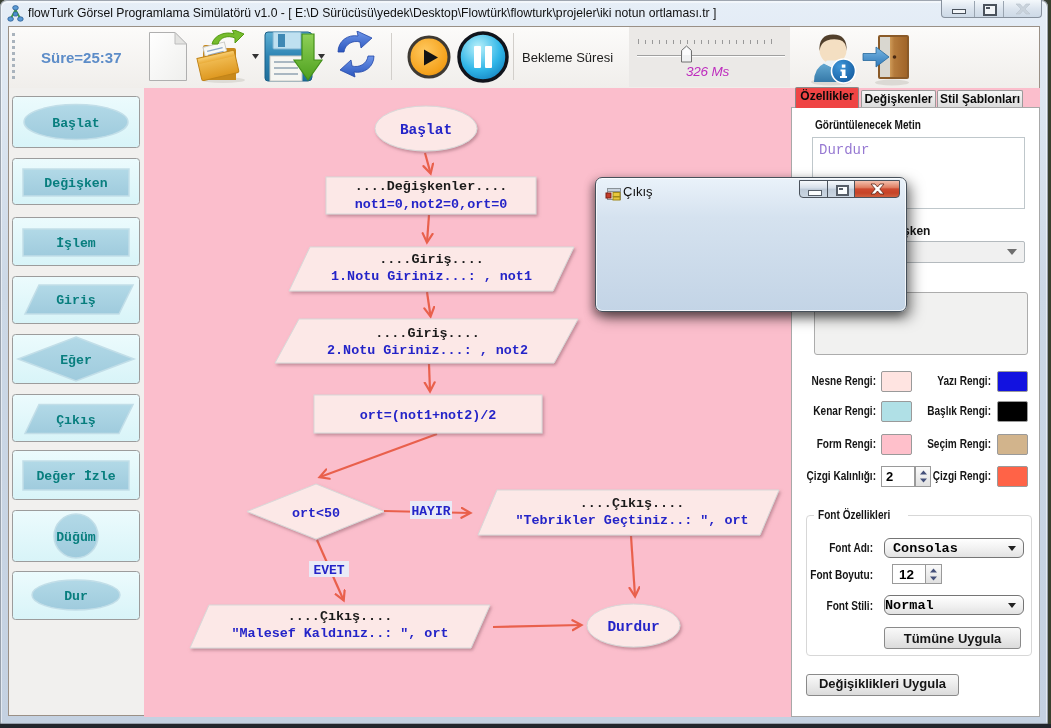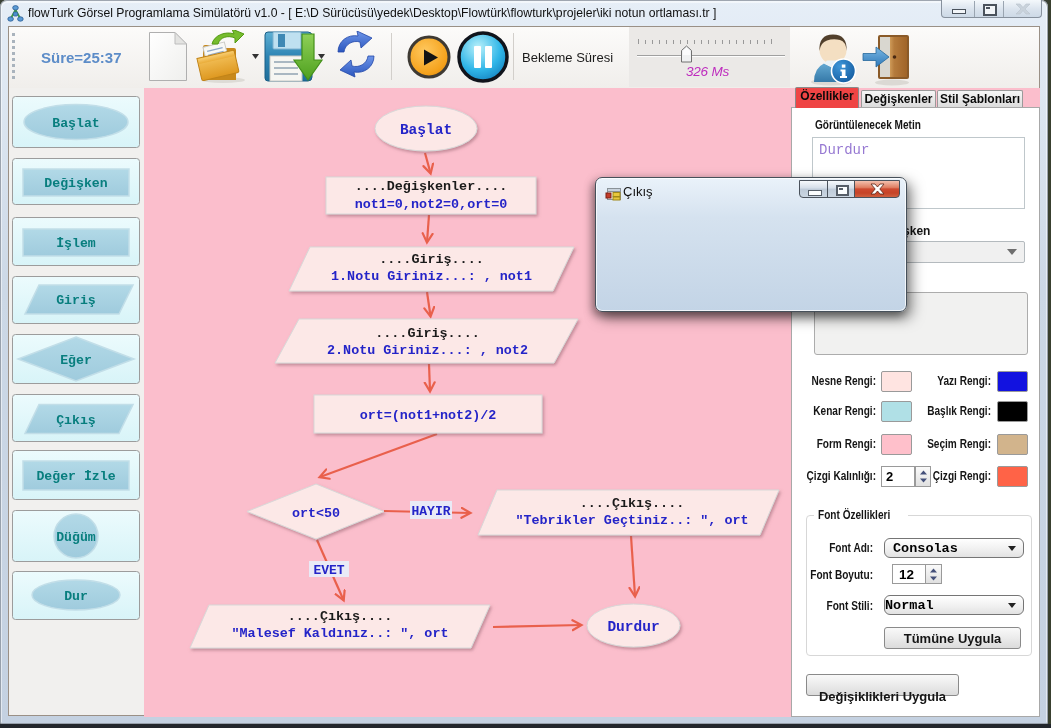--- a/index.html
+++ b/index.html
@@ -418,21 +418,21 @@
       <path d="M6.5,2.5 L10,6.5 L3,6.5 Z" fill="#44507A"></path>
       <path d="M3,10.5 L10,10.5 L6.5,14.5 Z" fill="#44507A"></path>
     </svg>
 </div>
 <div class="abs plabel pr" style="left:873px;top:599px;">Font Stili:</div>
 <div class="abs combo" style="left:884px;top:595px;width:140px;height:20px;">
   <span style="position:absolute;left:0;top:2px;font-size:13.5px;font-weight:bold;">Normal</span>
   <span style="position:absolute;right:7px;top:7px;width:0;height:0;border:4px solid transparent;border-top:5px solid #222;"></span>
 </div>
 <div class="abs btn7" style="left:884px;top:627px;width:137px;height:22px;padding-top:3px;">Tümüne Uygula</div>
-<div class="abs btn7" style="left:806px;top:674px;width:153px;height:22px;padding-top:14px;">Değişiklikleri Uygula</div>
+<div class="abs btn7" style="left:806px;top:674px;width:153px;height:22px;padding-top:1px;">Değişiklikleri Uygula</div>
 <div class="abs" id="console">
   <svg style="position:absolute;left:9px;top:7px;" width="17" height="17" viewBox="0 0 17 17">
     <rect x="2.5" y="3.5" width="13" height="11" fill="#F6F6F2" stroke="#8A9298"></rect>
     <rect x="2.5" y="3.5" width="13" height="3" fill="#C8D2DC" stroke="#8A9298"></rect>
     <rect x="1" y="8" width="5" height="5" fill="#C23A28" stroke="#7E1E12"></rect>
     <rect x="8" y="7.5" width="7" height="4" fill="#E8C83C" stroke="#A08818"></rect>
     <rect x="8" y="12" width="7" height="3" fill="#E8C83C" stroke="#A08818"></rect>
   </svg>
   <div class="abs" id="contitle">Çıkış</div>
   <div class="abs cwb" style="left:203px;width:29px;border-radius:0 0 0 4px;">

